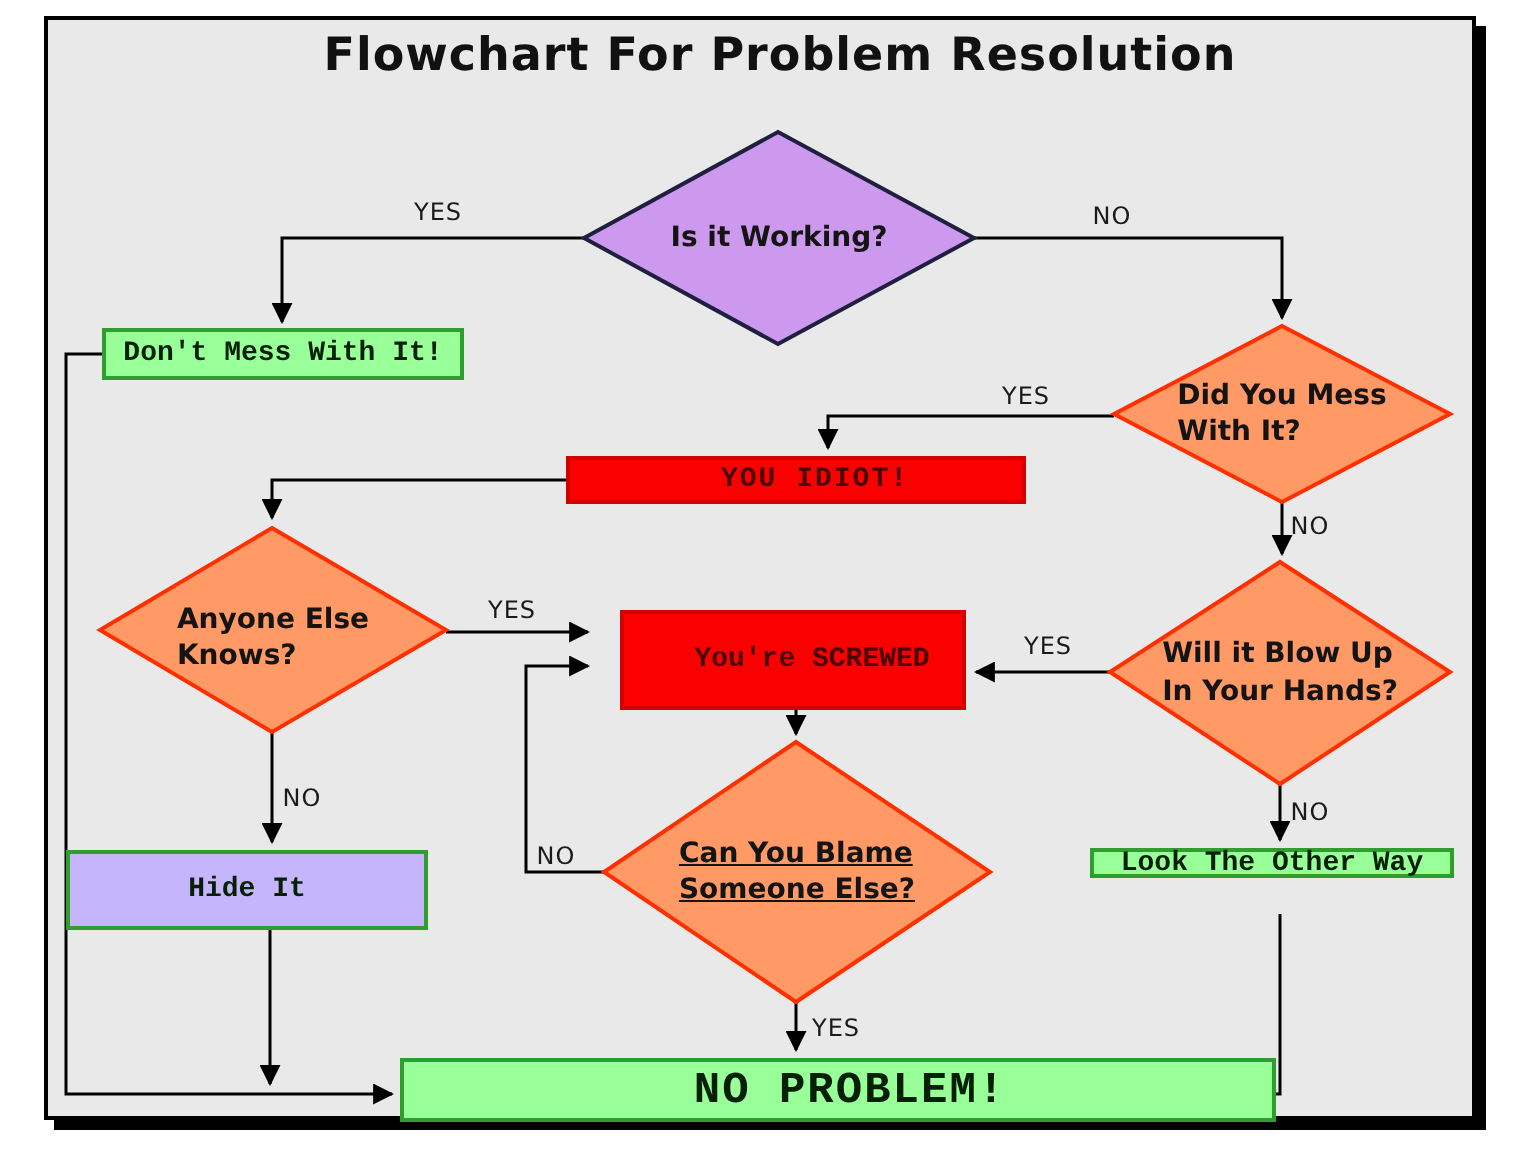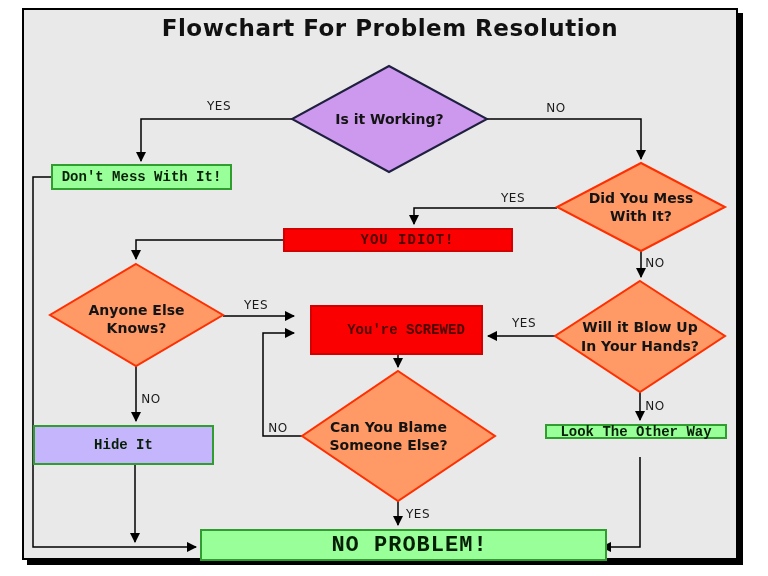--- a/index.html
+++ b/index.html
@@ -20,21 +20,21 @@
   .diamonds polygon { stroke-width:2; }
   .proc {
     position:absolute; box-sizing:border-box; border:2px solid;
     display:flex; align-items:center; justify-content:center;
     font-weight:bold; font-size:14px; color:#062006; text-align:center;font-family:Liberation Mono, monospace;
   }
   .proc.red { color:#4a0505;padding-left:19px; }
   .proc.big { font-size:22px; letter-spacing:1px; }
   .dlabel {
     position:absolute; display:flex; align-items:center; justify-content:center;
-    text-align:center; font-weight:bold; font-size:14px; color:#141414;
+    text-align:left; font-weight:bold; font-size:14px; color:#141414;
     white-space:pre-line; line-height:1.3; pointer-events:none;
   }
   .elabel {
     position:absolute; transform:translate(-50%,-50%);
     font-size:12px; color:#1a1a1a; letter-spacing:0.5px;
   }
 </style>
 </head>
 <body>
 
@@ -81,30 +81,30 @@
   <div class="proc" style="left: 51px; top: 164px; width: 181px; height: 26px; background-color: rgb(153, 255, 153); border-color: rgb(47, 158, 47);">Don't Mess With It!</div>
 
   <div class="proc red" style="left: 283px; top: 228px; width: 230px; height: 24px; letter-spacing: 1px; background-color: rgb(251, 0, 0); border-color: rgb(212, 0, 0); color: rgb(74, 5, 5);">YOU IDIOT!</div>
 
   <div class="proc red" style="left: 310px; top: 305px; width: 173px; height: 50px; background-color: rgb(251, 0, 0); border-color: rgb(212, 0, 0); color: rgb(74, 5, 5);">You're SCREWED</div>
 
   <div class="proc" style="left: 33px; top: 425px; width: 181px; height: 40px; background-color: #c4b5fd; border-color: rgb(47, 158, 47);">Hide It</div>
 
   <div class="proc" style="left: 545px; top: 424px; width: 182px; height: 15px; background-color: rgb(153, 255, 153); border-color: rgb(47, 158, 47);">Look The Other Way</div>
 
-  <div class="proc big" style="left: 200px; top: 529px; width: 407px; height: 32px; background-color: rgb(153, 255, 153); border-color: rgb(47, 158, 47); padding-left: 12px;">NO PROBLEM!</div>
+  <div class="proc big" style="left: 200px; top: 529px; width: 438px; height: 32px; background-color: rgb(153, 255, 153); border-color: rgb(47, 158, 47); padding-left: 12px;">NO PROBLEM!</div>
 
   <div class="dlabel" style="left:292px; top:66px; width:195px; height:106px;">Is it Working?</div>
   <div class="dlabel" style="left:557px; top:163px; width:168px; height:88px;">Did You Mess
 With It?</div>
   <div class="dlabel" style="left:50px; top:268px; width:173px; height:102px;">Anyone Else
 Knows?</div>
   <div class="dlabel" style="left:555px; top:281px; width:170px; height:111px;">Will it Blow Up
 In Your Hands?</div>
-  <div class="dlabel" style="left:292px; top:371px; width:193px; height:130px;">Can You Blame
+  <div class="dlabel" style="left:302px; top:371px; width:193px; height:130px;text-decoration:underline;">Can You Blame
 Someone Else?</div>
 
   <div class="elabel" style="left:219px; top:106px;">YES</div>
   <div class="elabel" style="left:556px; top:108px;">NO</div>
   <div class="elabel" style="left:513px; top:198px;">YES</div>
   <div class="elabel" style="left:655px; top:263px;">NO</div>
   <div class="elabel" style="left:256px; top:305px;">YES</div>
   <div class="elabel" style="left:151px; top:399px;">NO</div>
   <div class="elabel" style="left:524px; top:323px;">YES</div>
   <div class="elabel" style="left:655px; top:406px;">NO</div>

